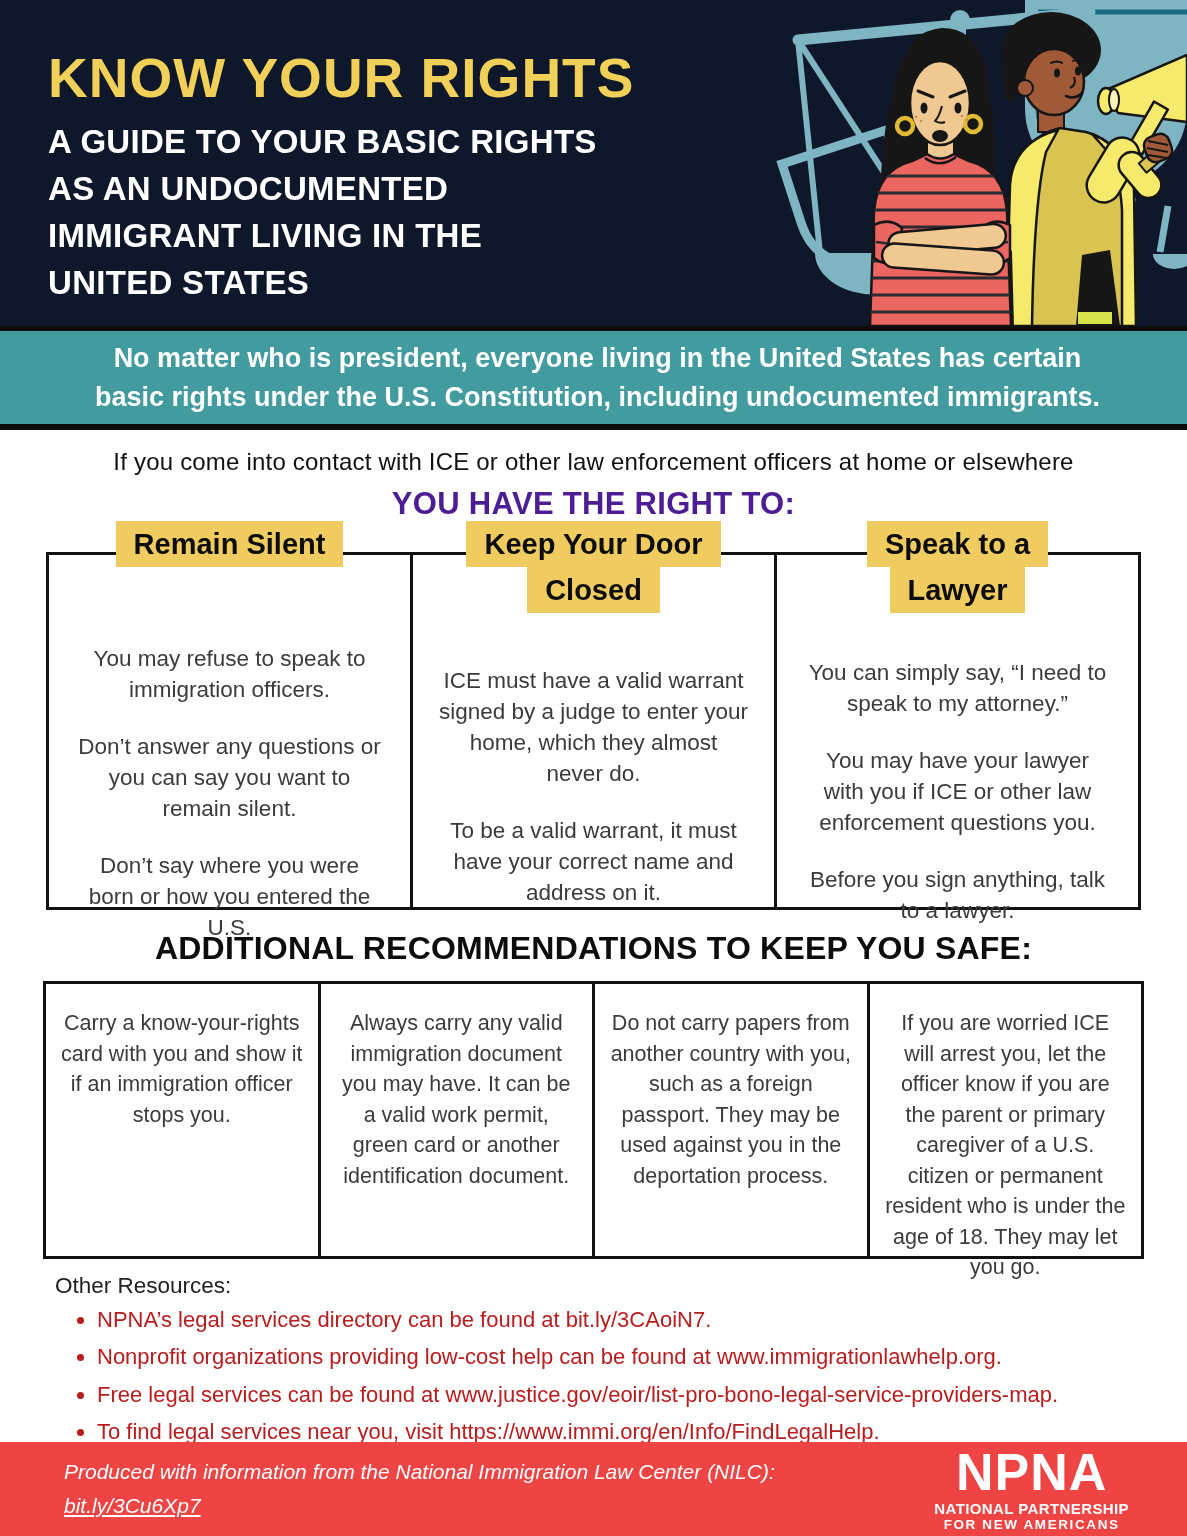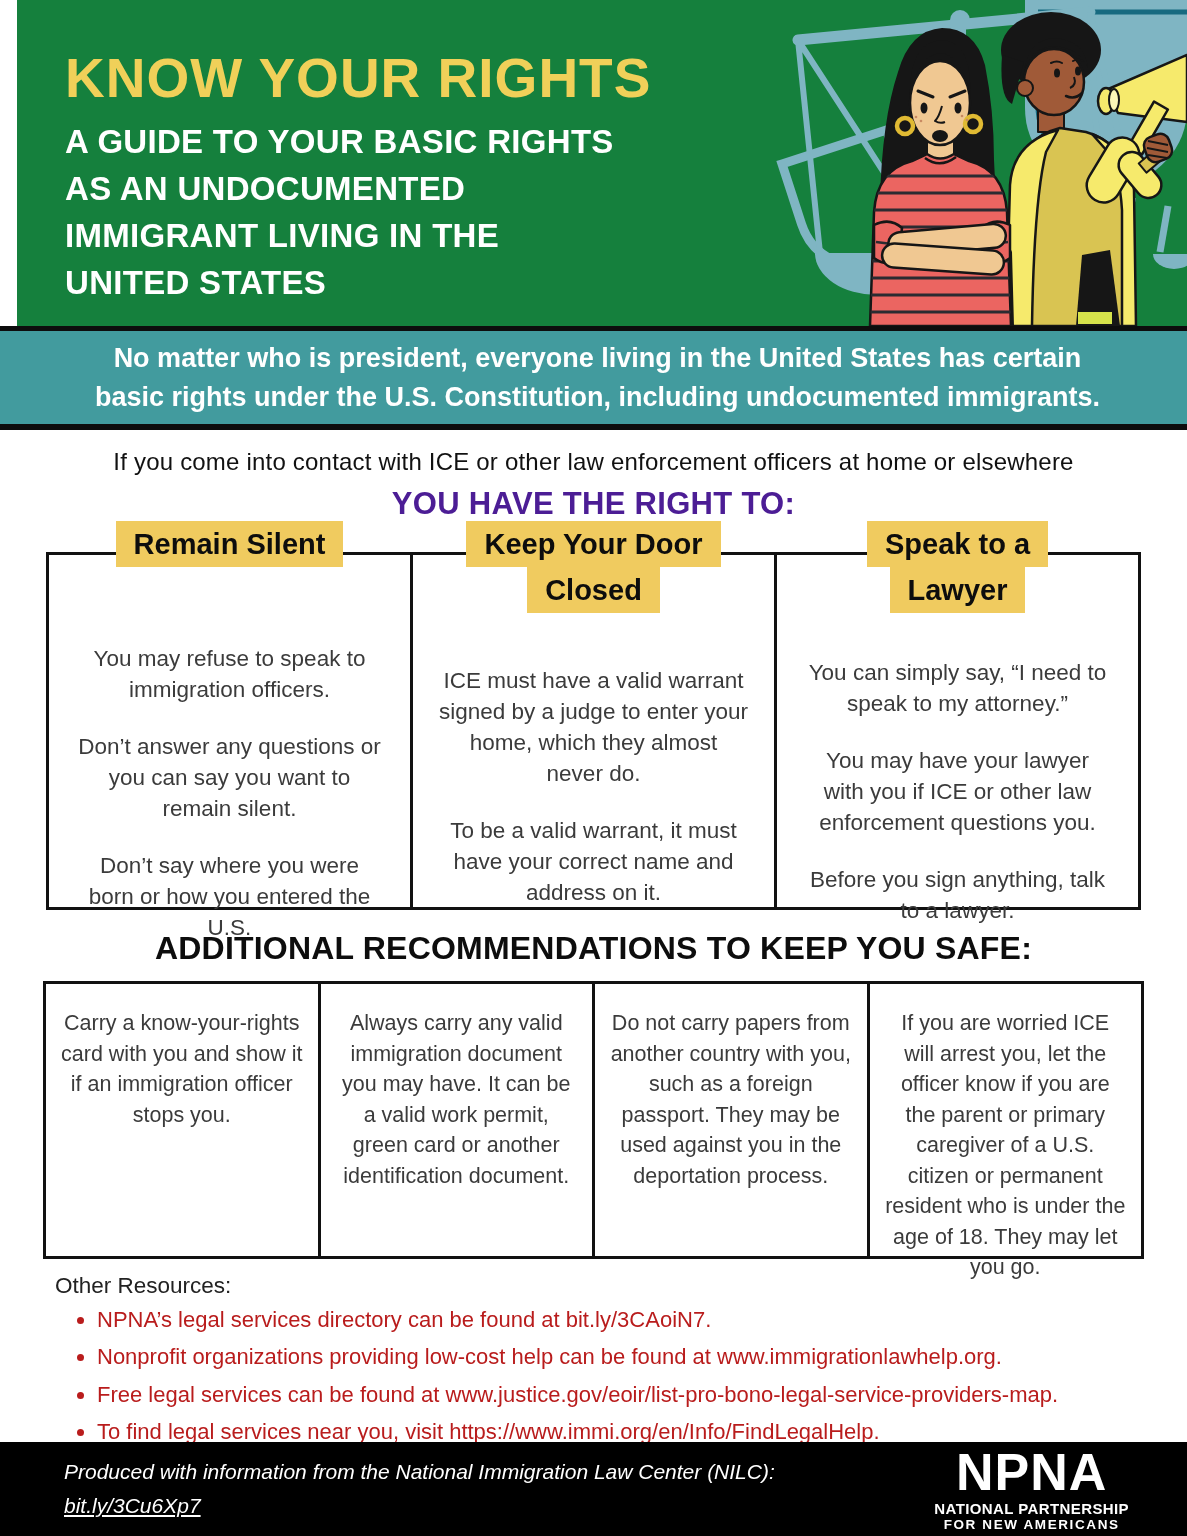--- a/index.html
+++ b/index.html
@@ -1,20 +1,20 @@
 <!DOCTYPE html>
 <html><head>
 <meta charset="utf-8">
 <style>
   html,body { margin:0; padding:0; }
   body { font-family:"Liberation Sans","DejaVu Sans",sans-serif; background:#888; }
   .page { position:relative; width:1187px; height:1536px; margin:0 auto; background:#ffffff; overflow:hidden; }
 
   
-  .header { position:relative; height:326px; background:#15803d; overflow:hidden;margin-left:17px; }
+  .header { position:relative; height:326px; background:#0f172a; overflow:hidden; }
   .header-text { position:relative; z-index:2; padding:50px 0 0 48px; width:720px; }
   .kyr-title { color:#F0D059; font-size:55px; font-weight:800; letter-spacing:1px; line-height:1.05; margin:0 0 10px 0; }
   .kyr-sub { color:#ffffff; font-size:33px; font-weight:800; line-height:1.43; letter-spacing:0.3px; }
   .illustration { position:absolute; top:0; right:0; z-index:1; }
 
   .black-rule-1 { height:5px; background:#0d0d0d; }
   .black-rule-2 { height:6px; background:#0d0d0d; }
 
   
   .banner { height:93px; background:#429B9E; display:flex; flex-direction:column; justify-content:center; text-align:center; }
@@ -41,21 +41,21 @@
   .rec-cell:last-child { border-right:none;border-radius:13px; }
   .rec-cell p { margin:0; font-size:21.5px; line-height:1.42; color:#3b3b3b; }
 
   
   .resources { margin:14px 40px 0 55px; color:#222; }
   .resources-heading { font-size:22.5px; }
   .resources ul { margin:8px 0 0; padding-left:42px; }
   .resources li { font-size:22px; line-height:1.2; margin-bottom:11px; color:#b91c1c; }
 
   
-  .footer { position:absolute; left:0; right:0; bottom:0; height:94px; background:#000000; display:flex; align-items:center; justify-content:space-between; padding:0 52px 0 64px; box-sizing:border-box; }
+  .footer { position:absolute; left:0; right:0; bottom:0; height:94px; background:#ef4444; display:flex; align-items:center; justify-content:space-between; padding:0 52px 0 64px; box-sizing:border-box; }
   .credit { color:#ffffff; font-style:italic; font-size:21px; line-height:1.6; }
   .credit a { color:#ffffff; }
   .npna { text-align:center; color:#ffffff; line-height:1; margin-right:6px; }
   .npna-word { font-size:52px; font-weight:800; letter-spacing:1px; }
   .npna-l1 { font-size:15px; font-weight:700; letter-spacing:0.4px; margin-top:3px; }
   .npna-l2 { font-size:13.5px; font-weight:700; letter-spacing:1.6px; margin-top:2px; }
 </style>
 </head>
 <body>
 

